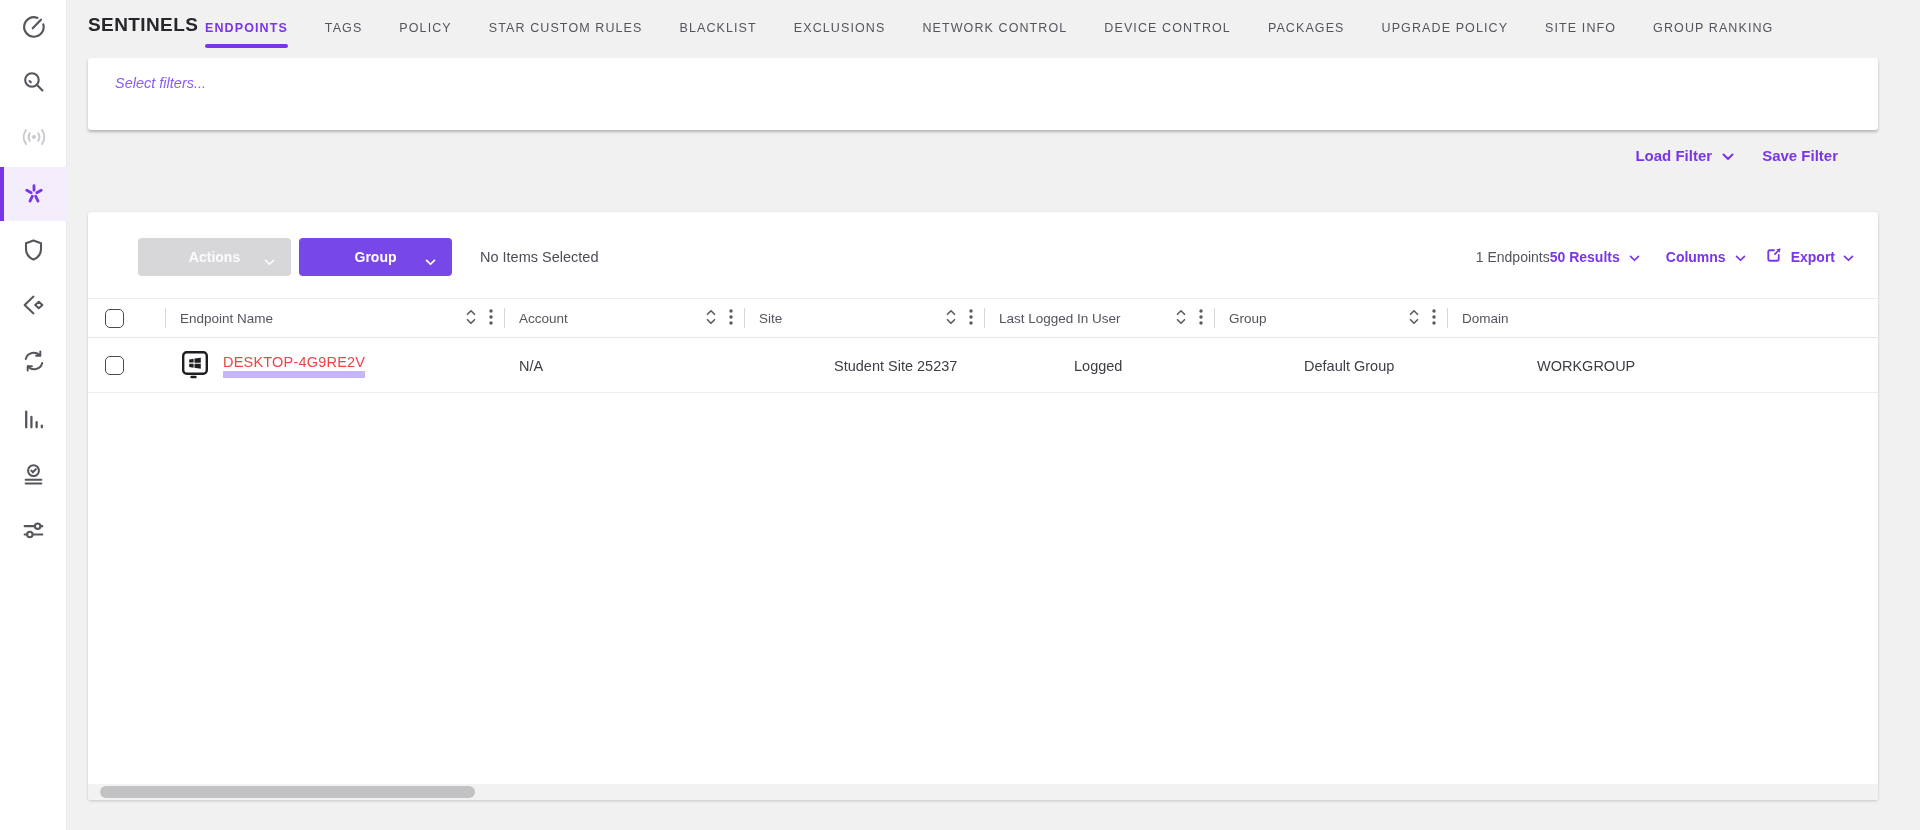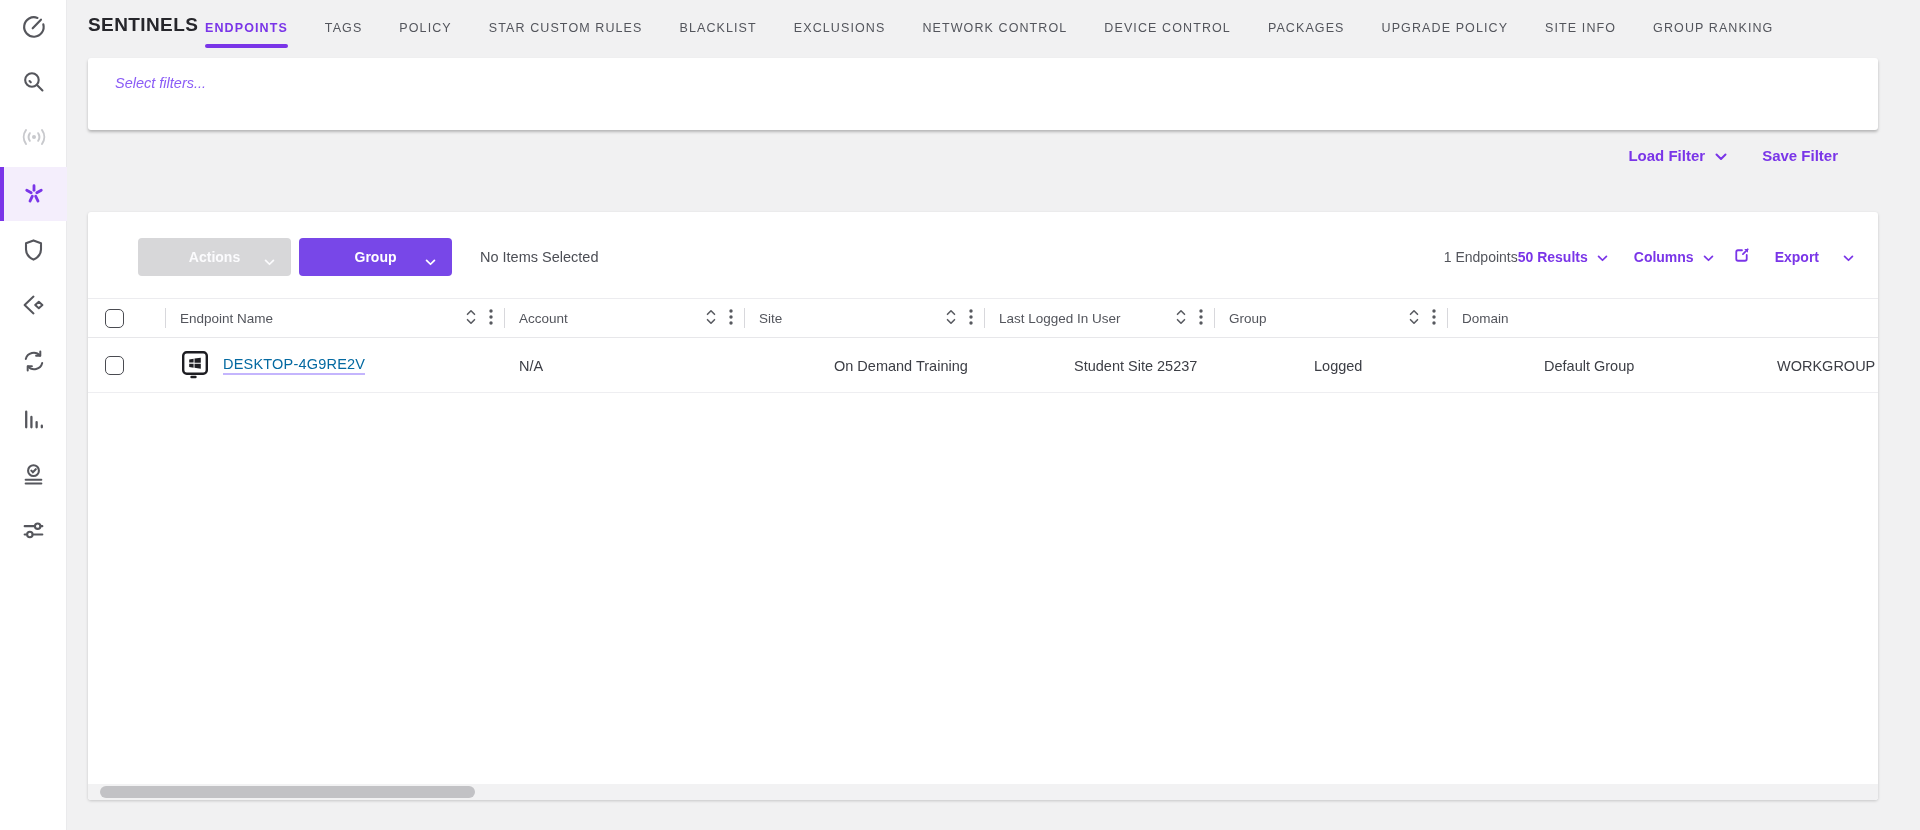--- a/index.html
+++ b/index.html
@@ -29,21 +29,21 @@
   .tab.active { color:#7a35e8; font-weight:700; }
   .tab.active::after { content:''; position:absolute; left:0; right:0;
     bottom:-9px; height:4px; border-radius:2px; background:#7a35e8; }
 
   
   .filter-card { position:absolute; left:21px; top:58px; width:1790px; height:72px;
     background:#fff; border-radius:3px; box-shadow:0 2px 3px rgba(0,0,0,.25); cursor:text; }
   .filter-placeholder { position:absolute; left:27px; top:17px; font-style:italic;
     font-size:14.5px; color:#8b5cf6; }
 
-  .filter-links { position:absolute; top:147px; right:82px; display:flex; gap:35px;
+  .filter-links { position:absolute; top:147px; right:82px; display:flex; gap:28px;
     align-items:center; font-size:15px; font-weight:700; color:#7a35e8; }
   .filter-links .link { display:flex; align-items:center; gap:10px; cursor:pointer; }
 
   
   .card { position:absolute; left:21px; top:212px; width:1790px; height:588px;
     background:#fff; border-radius:3px; box-shadow:0 1px 3px rgba(0,0,0,.18);
     overflow:hidden; }
 
   .btn { position:absolute; top:26px; height:38px; width:153px; border:none;
     border-radius:4px; font-size:14px; font-weight:700; display:flex;
@@ -54,21 +54,21 @@
 
   .no-items { position:absolute; left:392px; top:26px; height:38px; display:flex;
     align-items:center; font-size:14.5px; color:#4c4e55; }
 
   .toolbar-right { position:absolute; right:24px; top:26px; height:38px;
     display:flex; align-items:center; font-size:14px; }
   .tr-count { color:#53555c; }
   .tr-link { color:#7a35e8; font-weight:700; display:flex; align-items:center;
     gap:9px; cursor:pointer; }
   .gap26 { margin-right:26px; } .gap18 { margin-right:18px; }
-  .export-wrap { display:flex; align-items:center; gap:24px; }
+  .export-wrap { display:flex; align-items:center; gap:8px; }
 
   
   .thead { position:absolute; top:86px; left:0; width:1930px; height:40px;
     border-top:1px solid #ececef; border-bottom:1px solid #e7e7ea; display:flex; }
   .th { display:flex; align-items:center; padding-left:14px; font-size:13.5px;
     color:#53555c; position:relative; flex:none; }
   .th.divided::after { content:''; position:absolute; right:0; top:9px; bottom:9px;
     width:1px; background:#d8d8dc; }
   .th .tools { margin-left:auto; display:flex; align-items:center; gap:13px;
     margin-right:12px; }
@@ -79,21 +79,21 @@
   .w-domain{ width:255px; }
 
   .checkbox { width:19px; height:19px; border:1.5px solid #4a4b51; border-radius:5px;
     background:#fff; cursor:pointer; flex:none; }
 
   .trow { position:absolute; top:127px; left:0; width:1930px; height:54px;
     display:flex; border-bottom:1px solid #eeeef1; }
   .td { display:flex; align-items:center; padding-left:14px; font-size:14.5px;
     color:#3c3e45; flex:none; }
   .name-cell { gap:13px; }
-  .endpoint-link { color:#0369a1; text-decoration:none; border-bottom:2px solid #c4b5fd;
+  .endpoint-link { color:#ef4444; text-decoration:none; border-bottom:7px solid #c4b5fd;
     padding-bottom:1px; cursor:pointer; letter-spacing:.2px; }
 
   
   .hscroll { position:absolute; left:0; right:0; bottom:0; height:16px;
     background:#f2f2f3; }
   .hthumb { position:absolute; left:12px; top:2px; width:375px; height:12px;
     border-radius:6px; background:#c2c2c5; cursor:grab; }
 </style>
 </head>
 <body>
@@ -400,21 +400,20 @@
           <span>
             <svg width="30" height="29" viewBox="0 0 30 29">
               <rect x="3.2" y="2.2" width="23.6" height="21.6" rx="3.5" fill="none" stroke="#1d1d22" stroke-width="2.4"></rect>
               <path fill="#1d1d22" d="M9.2 9.4l4.4-.65v3.85H9.2zM14.5 8.6l6.3-.95v5H14.5zM9.2 13.8h4.4v3.85l-4.4-.65zM14.5 13.8h6.3v5l-6.3-.95z"></path>
               <path d="M11.5 27h4" stroke="#1d1d22" stroke-width="2.4" stroke-linecap="round"></path>
             </svg>
           </span>
           <a class="endpoint-link">DESKTOP-4G9RE2V</a>
         </div>
         <div class="td w-tags">N/A</div>
-        <div class="td w-account">On Demand Training</div>
         <div class="td w-site">Student Site 25237</div>
         <div class="td w-user">Logged</div>
         <div class="td w-group">Default Group</div>
         <div class="td w-domain">WORKGROUP</div>
       </div>
 
       <div class="hscroll">
         <div class="hthumb"></div>
       </div>
 

